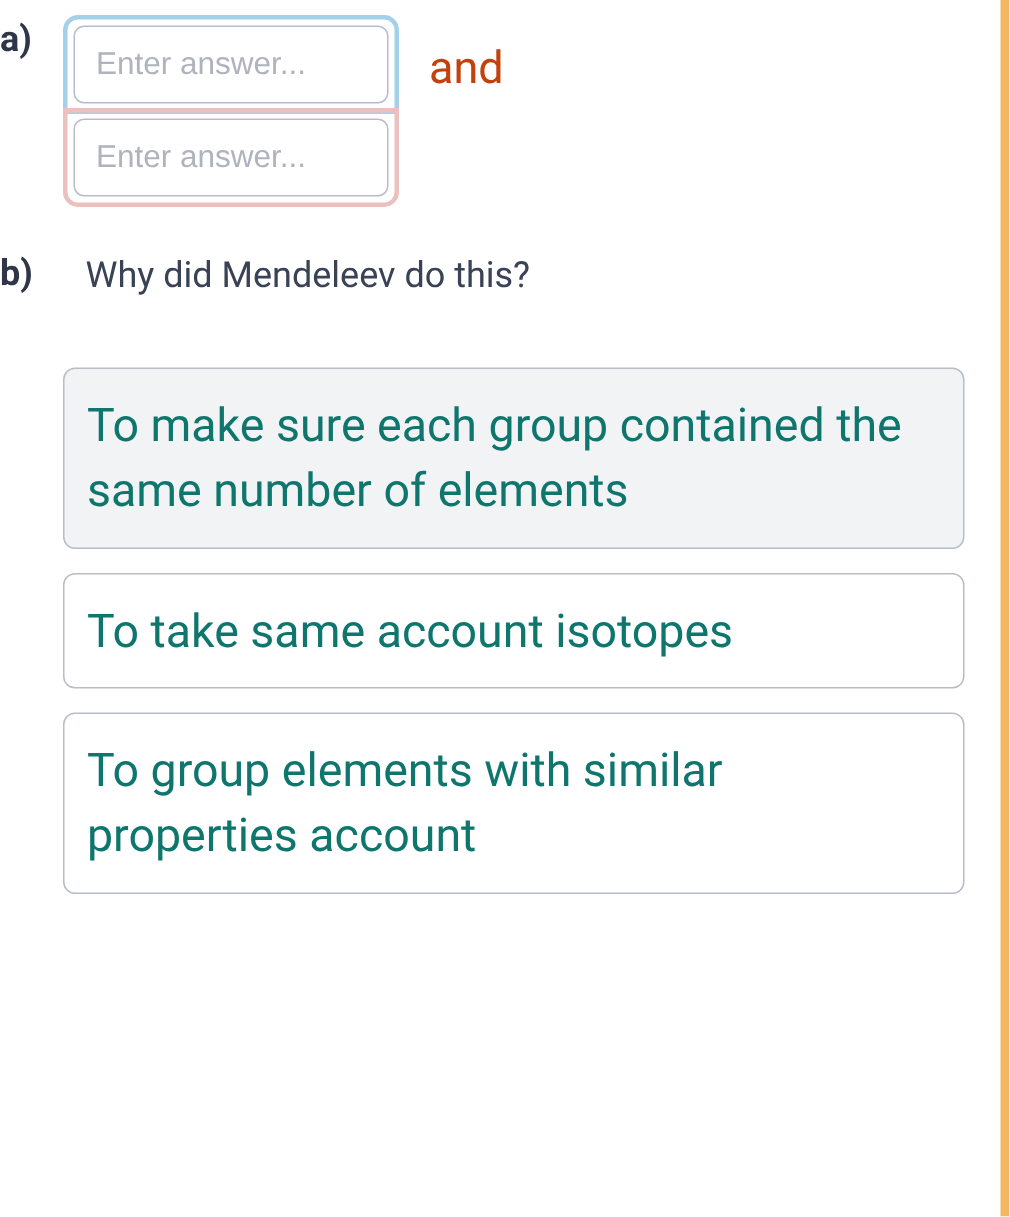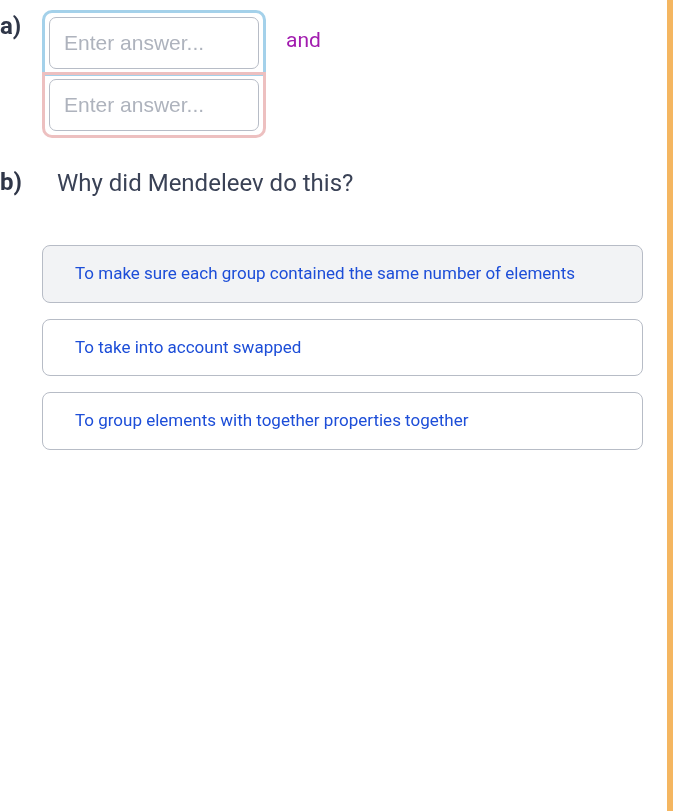--- a/index.html
+++ b/index.html
@@ -62,30 +62,30 @@
     padding: 0 14px;
     color: #3a4256;
     outline: none;
     background: #ffffff;
   }
   .answer-input::placeholder { color: #aeb3bd; }
   .and-label {
     position: absolute;
     left: 244px;
     top: 18px;
-    font-size: 21px;
-    color: #a21caf;
+    font-size: 30px;
+    color: #c2410c;
   }
   .option {
     border: 1.5px solid #b7bcc6;
     border-radius: 8px;
-    padding: 16px 32px;
-    font-size: 17px;
+    padding: 16px 15px;
+    font-size: 31px;
     line-height: 1.4;
-    color: #1d4ed8;
+    color: #0f766e;
     margin-bottom: 16px;
     background: #ffffff;
     cursor: pointer;
   }
   .option.selected {
     background: #f2f3f5;
   }
 </style>
 </head>
 <body>
@@ -109,17 +109,17 @@
 
   <div class="q-block" style="margin-bottom:18px;">
     <div class="q-label">b)</div>
     <div class="q-body">
       <p class="q-text" style="margin-bottom:26px;margin-left:15px;">Why did Mendeleev do this?</p>
     </div>
   </div>
 
   <div style="padding-left:42px;">
     <div class="option selected">To make sure each group contained the same number of elements</div>
-    <div class="option">To take into account swapped</div>
-    <div class="option">To group elements with together properties together</div>
+    <div class="option">To take same account isotopes</div>
+    <div class="option">To group elements with similar properties account</div>
   </div>
 
 </div>
 
 </body></html>

